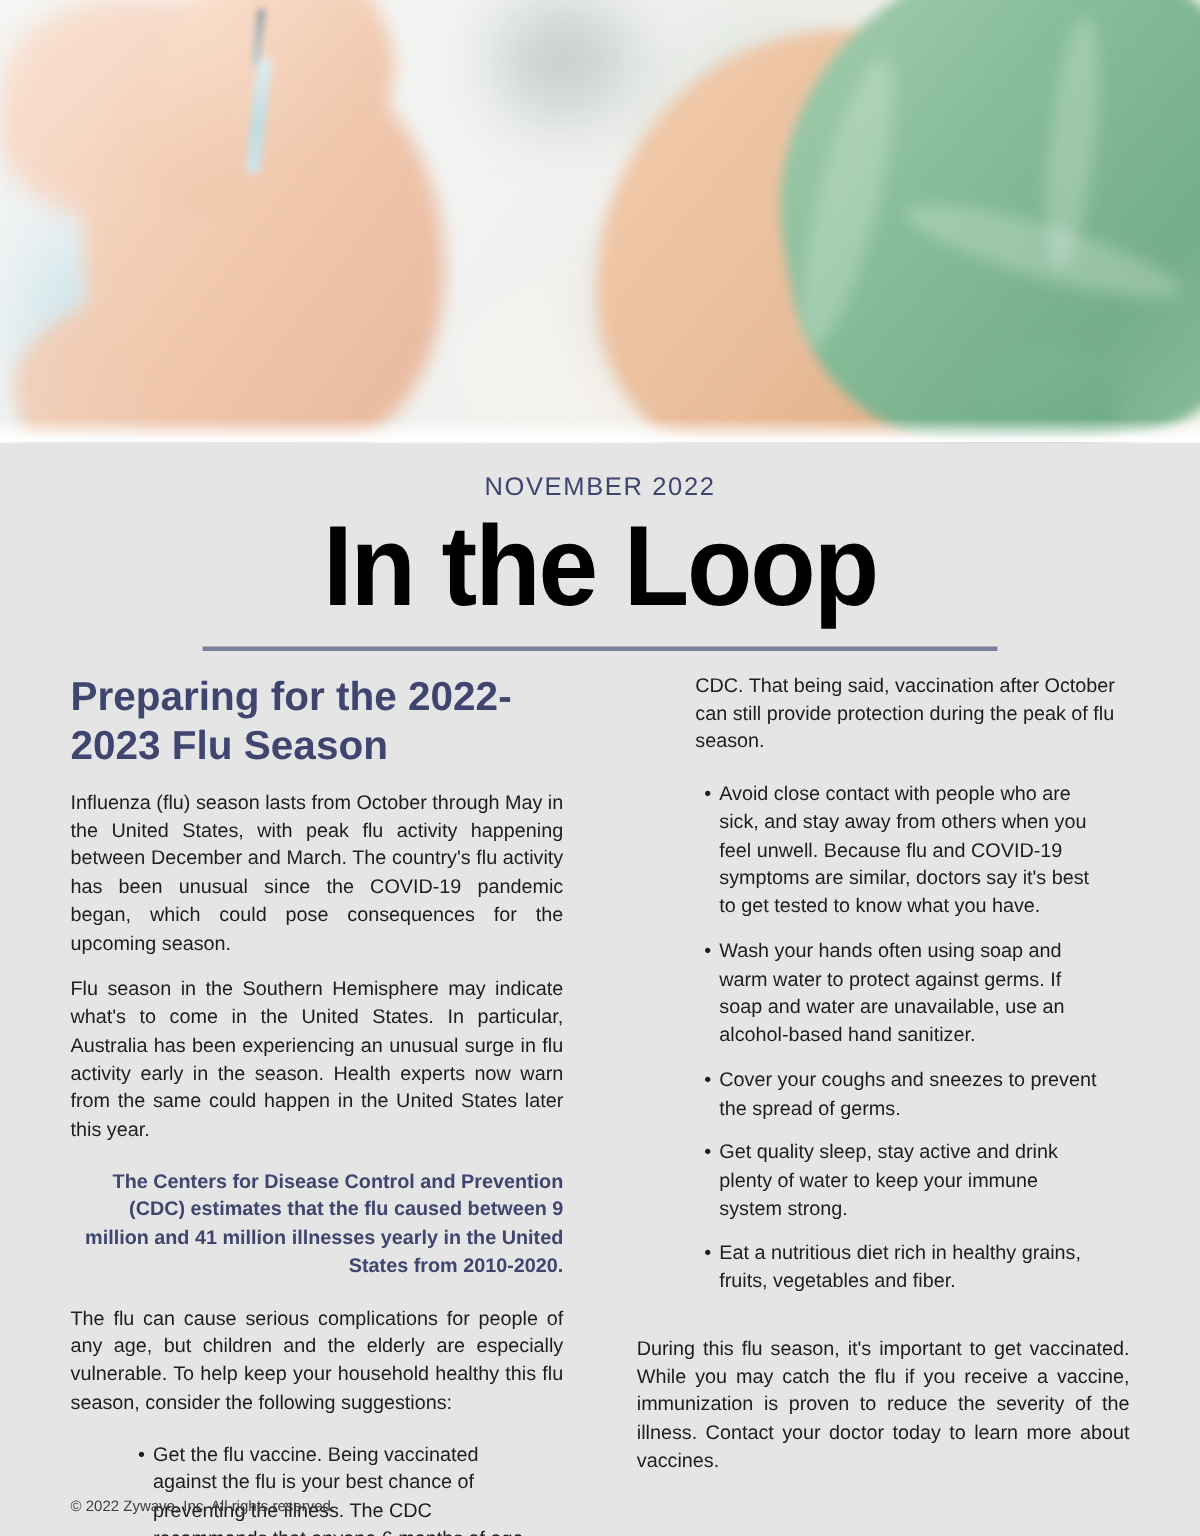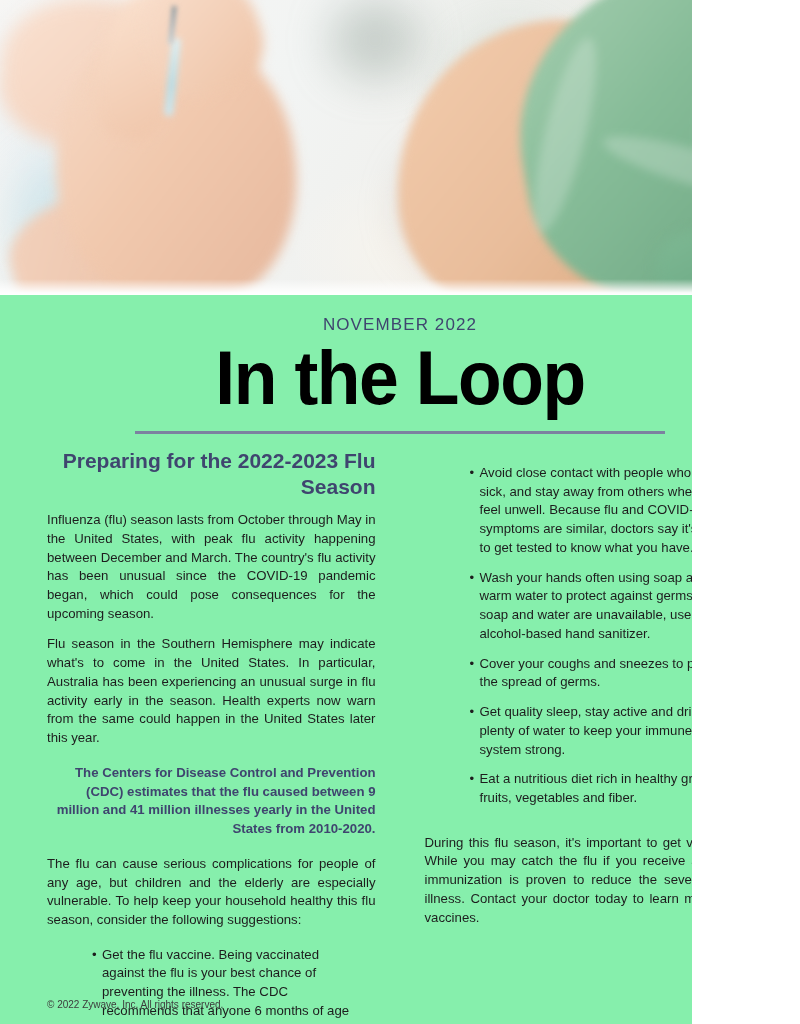--- a/index.html
+++ b/index.html
@@ -5,23 +5,23 @@
   html, body {
     margin: 0;
     padding: 0;
     background: #ffffff;
   }
   body {
     font-family: "Liberation Sans", sans-serif;
   }
   .page {
     position: relative;
-    width: 692px;
+    width: 800px;
     height: 1024px;
-    background: #86efac;
+    background: #e5e5e5;
     overflow: hidden;
   }
 
   
   .hero {
     position: absolute;
     left: 0;
     top: 0;
     width: 800px;
     height: 295px;
@@ -190,26 +190,25 @@
     left: 47px;
     top: 448px;
     width: 706px;
     display: flex;
     gap: 49px;
   }
   .col {
     width: 329px;
   }
   .section-title {
-    font-size: 21px;
+    font-size: 27px;
     font-weight: bold;
     color: #3f456f;
     line-height: 1.24;
     margin: 0 0 11px 0;
-    text-align: right;
   }
   p.body {
     font-size: 13.2px;
     line-height: 1.42;
     color: #1d1d1d;
     text-align: justify;
     margin: 0 0 12px 0;
   }
   .callout {
     font-size: 13.2px;
@@ -310,20 +309,21 @@
       <p class="body">Influenza (flu) season lasts from October through May in the United States, with peak flu activity happening between December and March. The country's flu activity has been unusual since the COVID-19 pandemic began, which could pose consequences for the upcoming season.</p>
       <p class="body">Flu season in the Southern Hemisphere may indicate what's to come in the United States. In particular, Australia has been experiencing an unusual surge in flu activity early in the season. Health experts now warn from the same could happen in the United States later this year.</p>
       <p class="callout">The Centers for Disease Control and Prevention (CDC) estimates that the flu caused between 9 million and 41 million illnesses yearly in the United States from 2010-2020.</p>
       <p class="body">The flu can cause serious complications for people of any age, but children and the elderly are especially vulnerable. To help keep your household healthy this flu season, consider the following suggestions:</p>
       <ul class="bullets">
         <li>Get the flu vaccine. Being vaccinated against the flu is your best chance of preventing the illness. The CDC recommends that anyone 6 months of age and older get a flu shot every year. Ideally, everyone would be vaccinated by the end of October, as recommended by the</li>
       </ul>
     </div>
 
     <div class="col">
+      <p class="rc-lead">CDC. That being said, vaccination after October can still provide protection during the peak of flu season.</p>
       <ul class="bullets">
         <li>Avoid close contact with people who are sick, and stay away from others when you feel unwell. Because flu and COVID-19 symptoms are similar, doctors say it's best to get tested to know what you have.</li>
         <li>Wash your hands often using soap and warm water to protect against germs. If soap and water are unavailable, use an alcohol-based hand sanitizer.</li>
         <li>Cover your coughs and sneezes to prevent the spread of germs.</li>
         <li>Get quality sleep, stay active and drink plenty of water to keep your immune system strong.</li>
         <li>Eat a nutritious diet rich in healthy grains, fruits, vegetables and fiber.</li>
       </ul>
       <p class="closing">During this flu season, it's important to get vaccinated. While you may catch the flu if you receive a vaccine, immunization is proven to reduce the severity of the illness. Contact your doctor today to learn more about vaccines.</p>
     </div>
 

